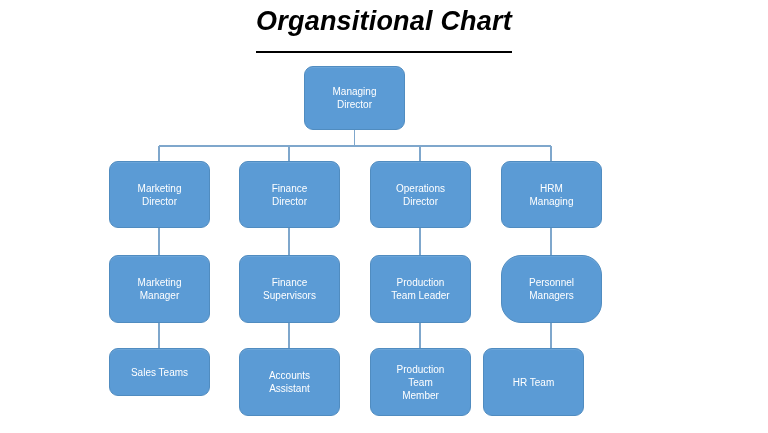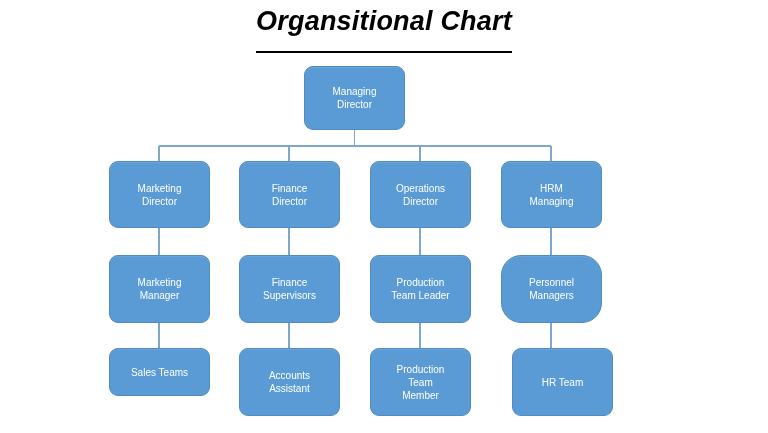--- a/index.html
+++ b/index.html
@@ -153,17 +153,17 @@
   </div>
   <div class="node" style="left:239px; top:348px; width:101px; height:68px;">
     <span class="label">Accounts
 Assistant</span>
   </div>
   <div class="node" style="left:370px; top:348px; width:101px; height:68px;">
     <span class="label">Production
 Team
 Member</span>
   </div>
-  <div class="node" style="left:512px; top:348px; width:101px; height:68px;">
+  <div class="node" style="left:483px; top:348px; width:101px; height:68px;">
     <span class="label">HR Team</span>
   </div>
 
 </div>
 
 </body></html>

